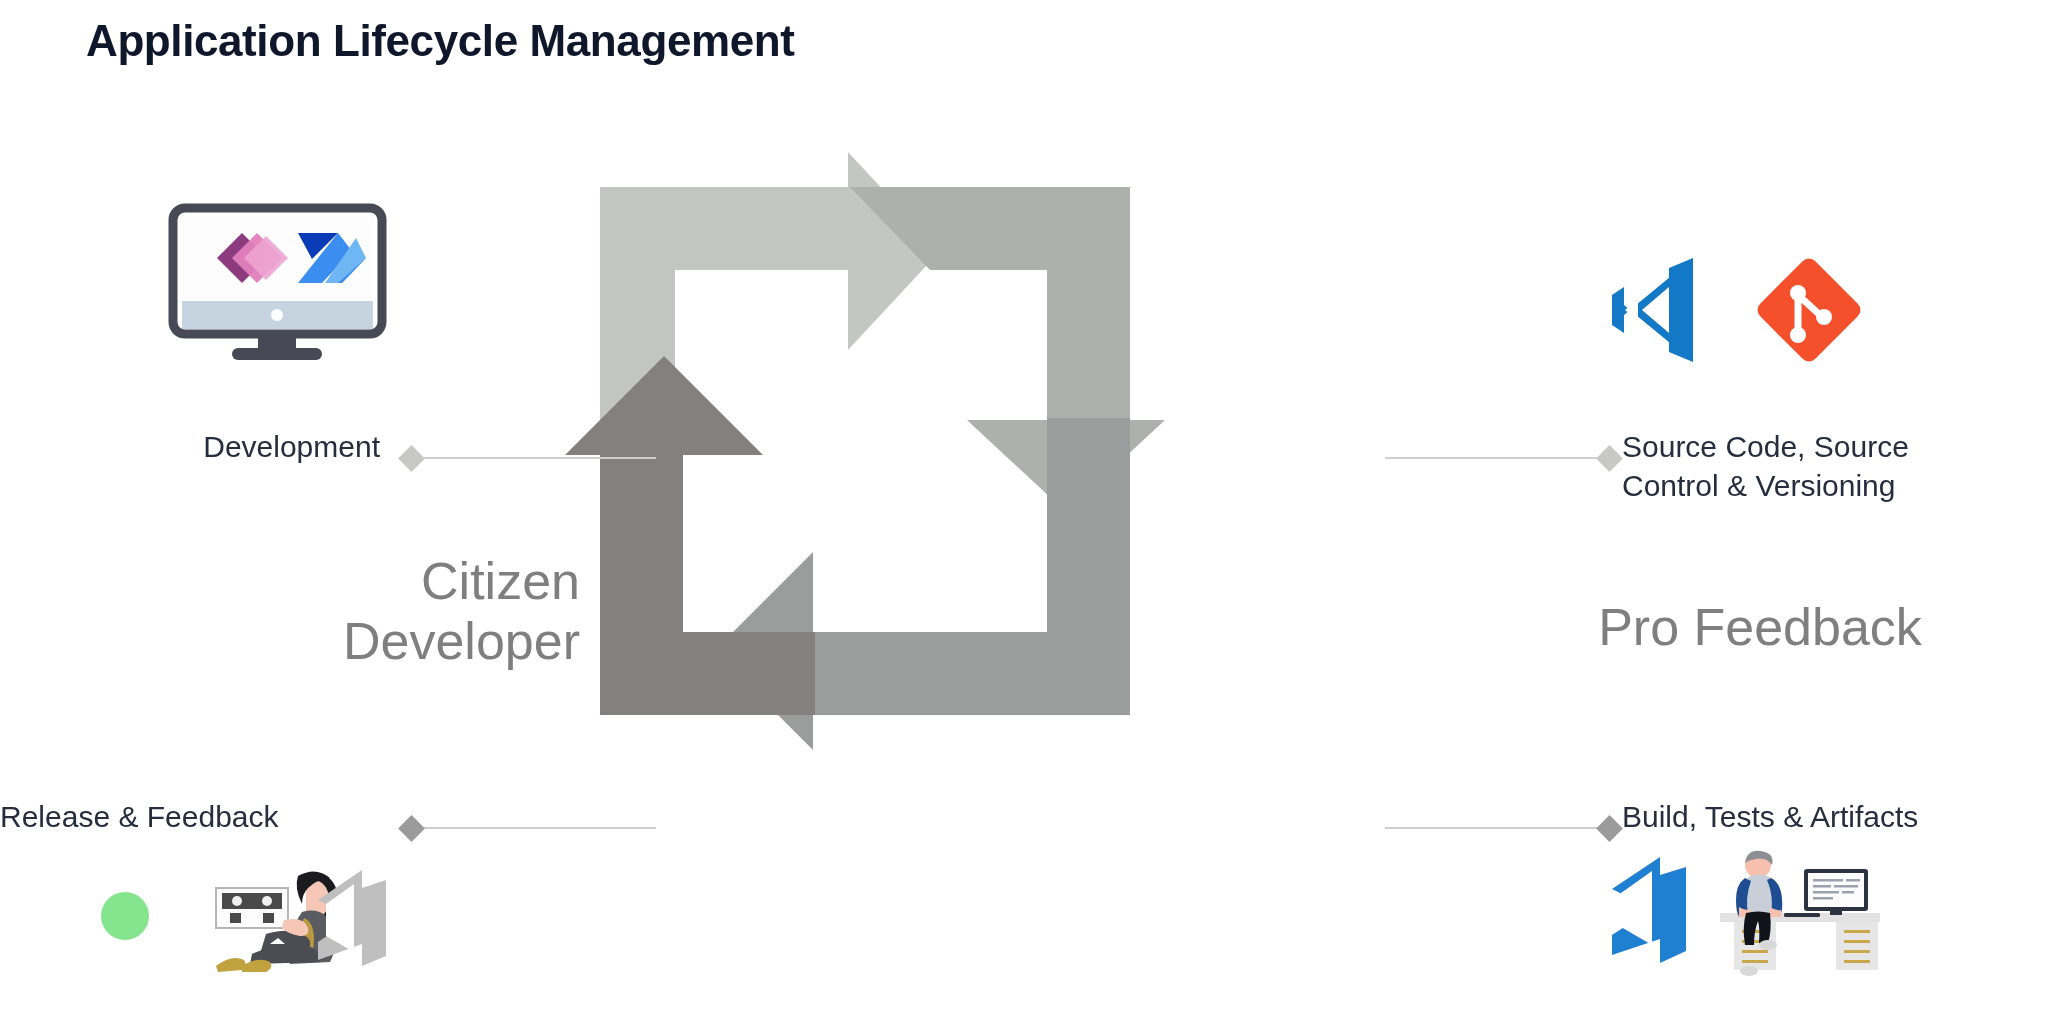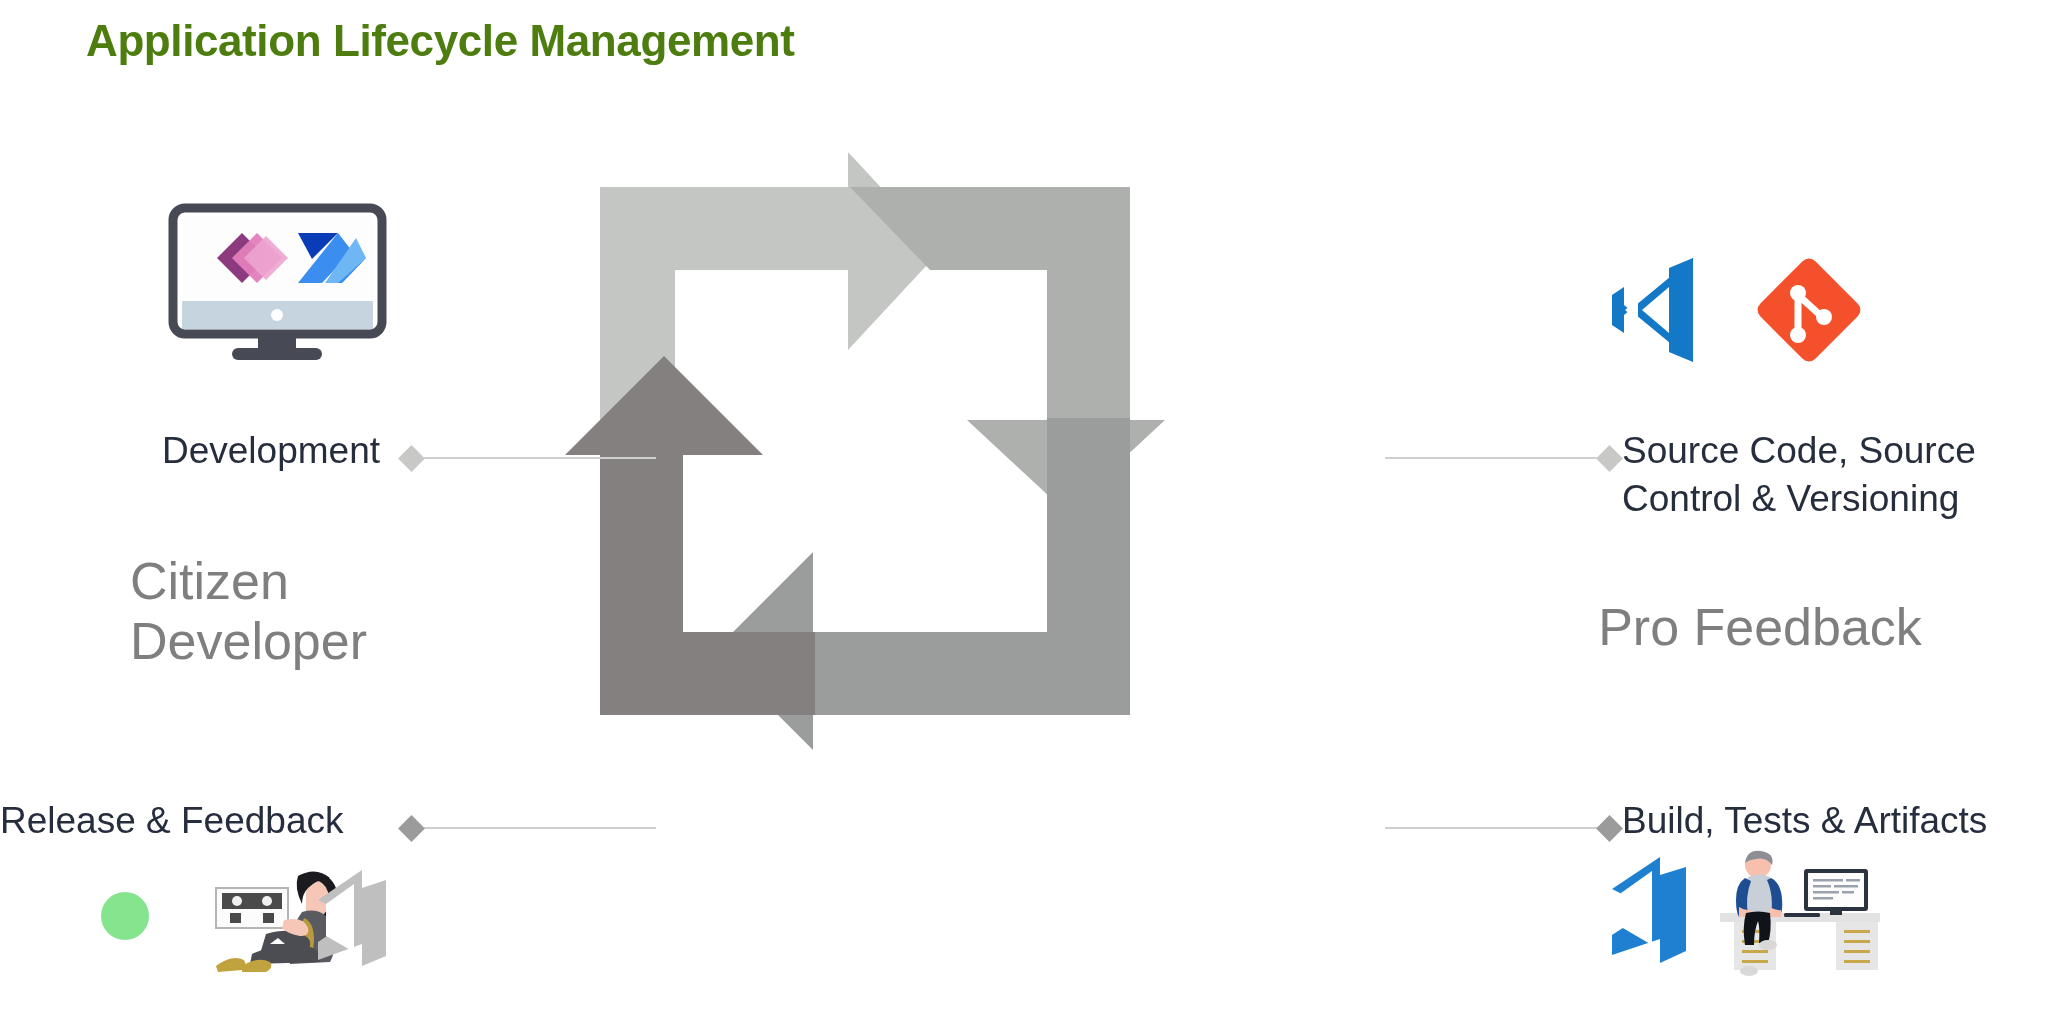--- a/index.html
+++ b/index.html
@@ -17,38 +17,38 @@
     -webkit-font-smoothing: antialiased;
   }
 
   
   #page-title {
     position: absolute;
     left: 86px;
     top: 16px;
     font-size: 44px;
     font-weight: bold;
-    color: #4d7c0f;
+    color: #0f172a;
     letter-spacing: -0.4px;
     white-space: nowrap;
   }
 
   
   #cycle-diagram {
     position: absolute;
     left: 600px;
     top: 170px;
     width: 840px;
     height: 810px;
   }
 
   
   .node-label {
     position: absolute;
-    font-size: 37px;
+    font-size: 30px;
     color: #262d3d;
     line-height: 1.30;
     white-space: pre-line;
   }
   #label-development {
     left: 0px;
     top: 427px;
     width: 380px;
     text-align: right;
   }
@@ -70,21 +70,21 @@
     width: 430px;
     text-align: left;
   }
 
   
   .persona {
     position: absolute;
     font-size: 52px;
     color: #7f7f7f;
     line-height: 1.15;
-    text-align: left;
+    text-align: right;
     white-space: pre-line;
   }
   #persona-citizen {
     left: 130px;
     top: 552px;
     width: 450px;
   }
   #persona-pro {
     left: 1480px;
     top: 598px;

